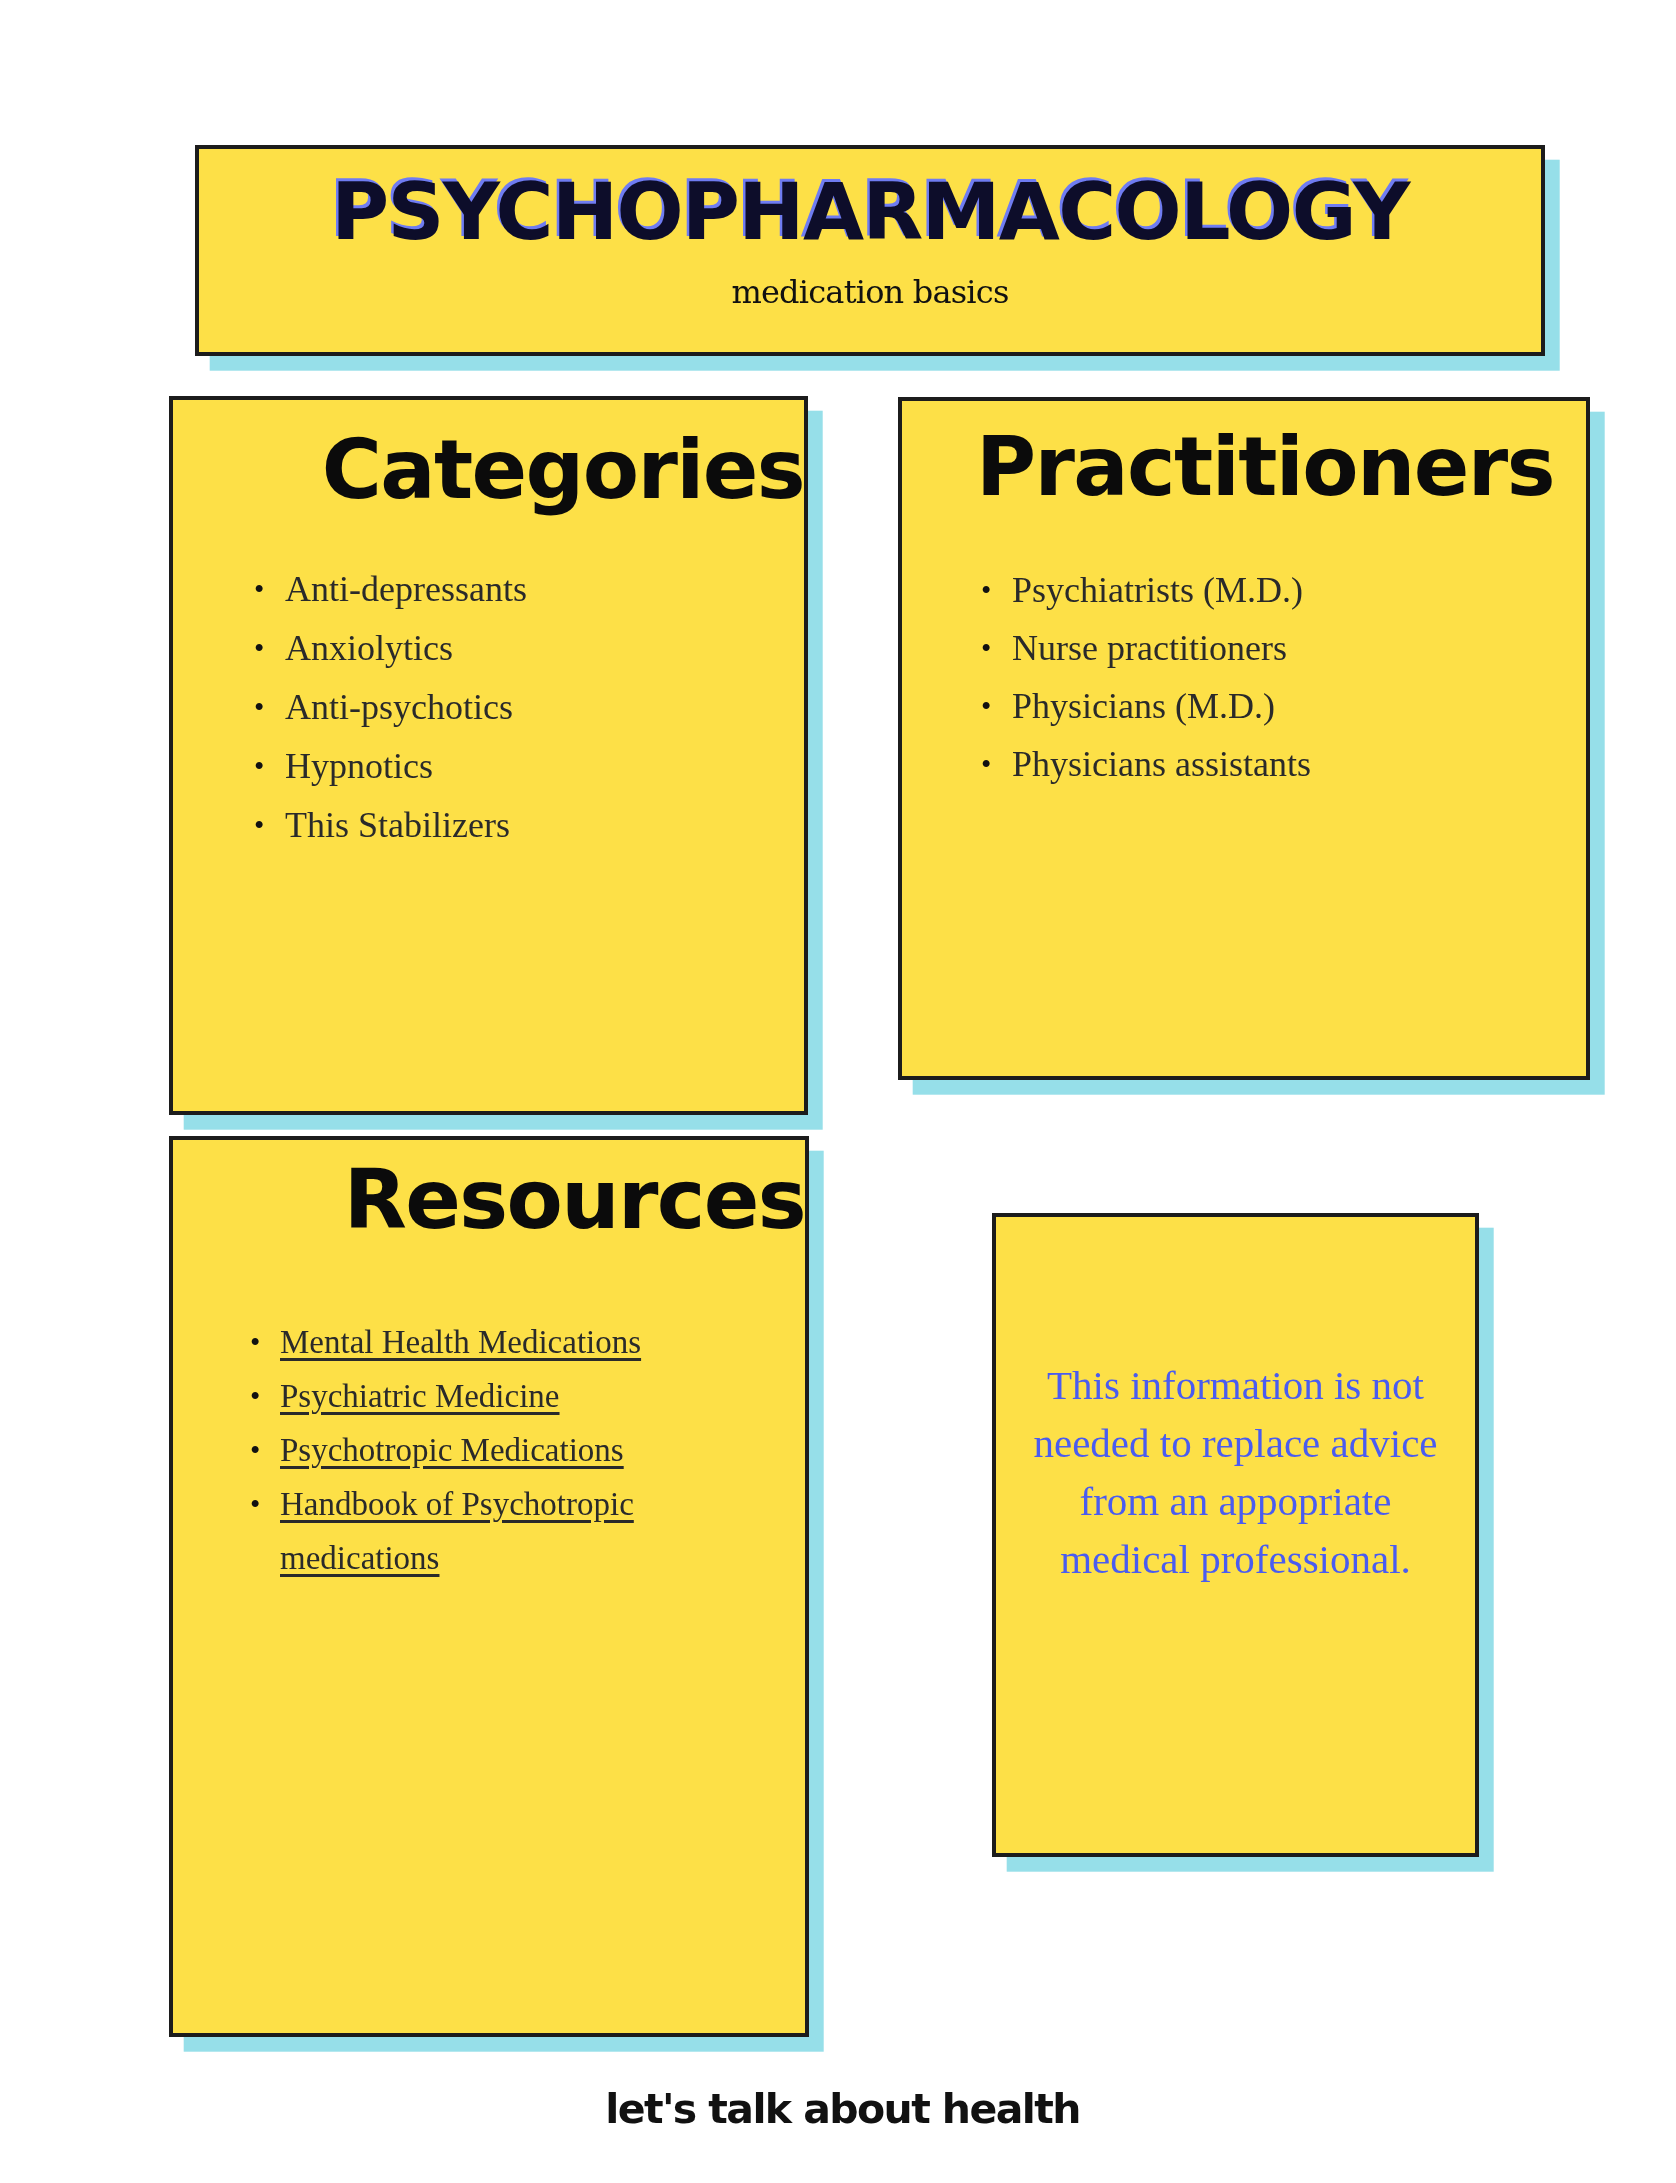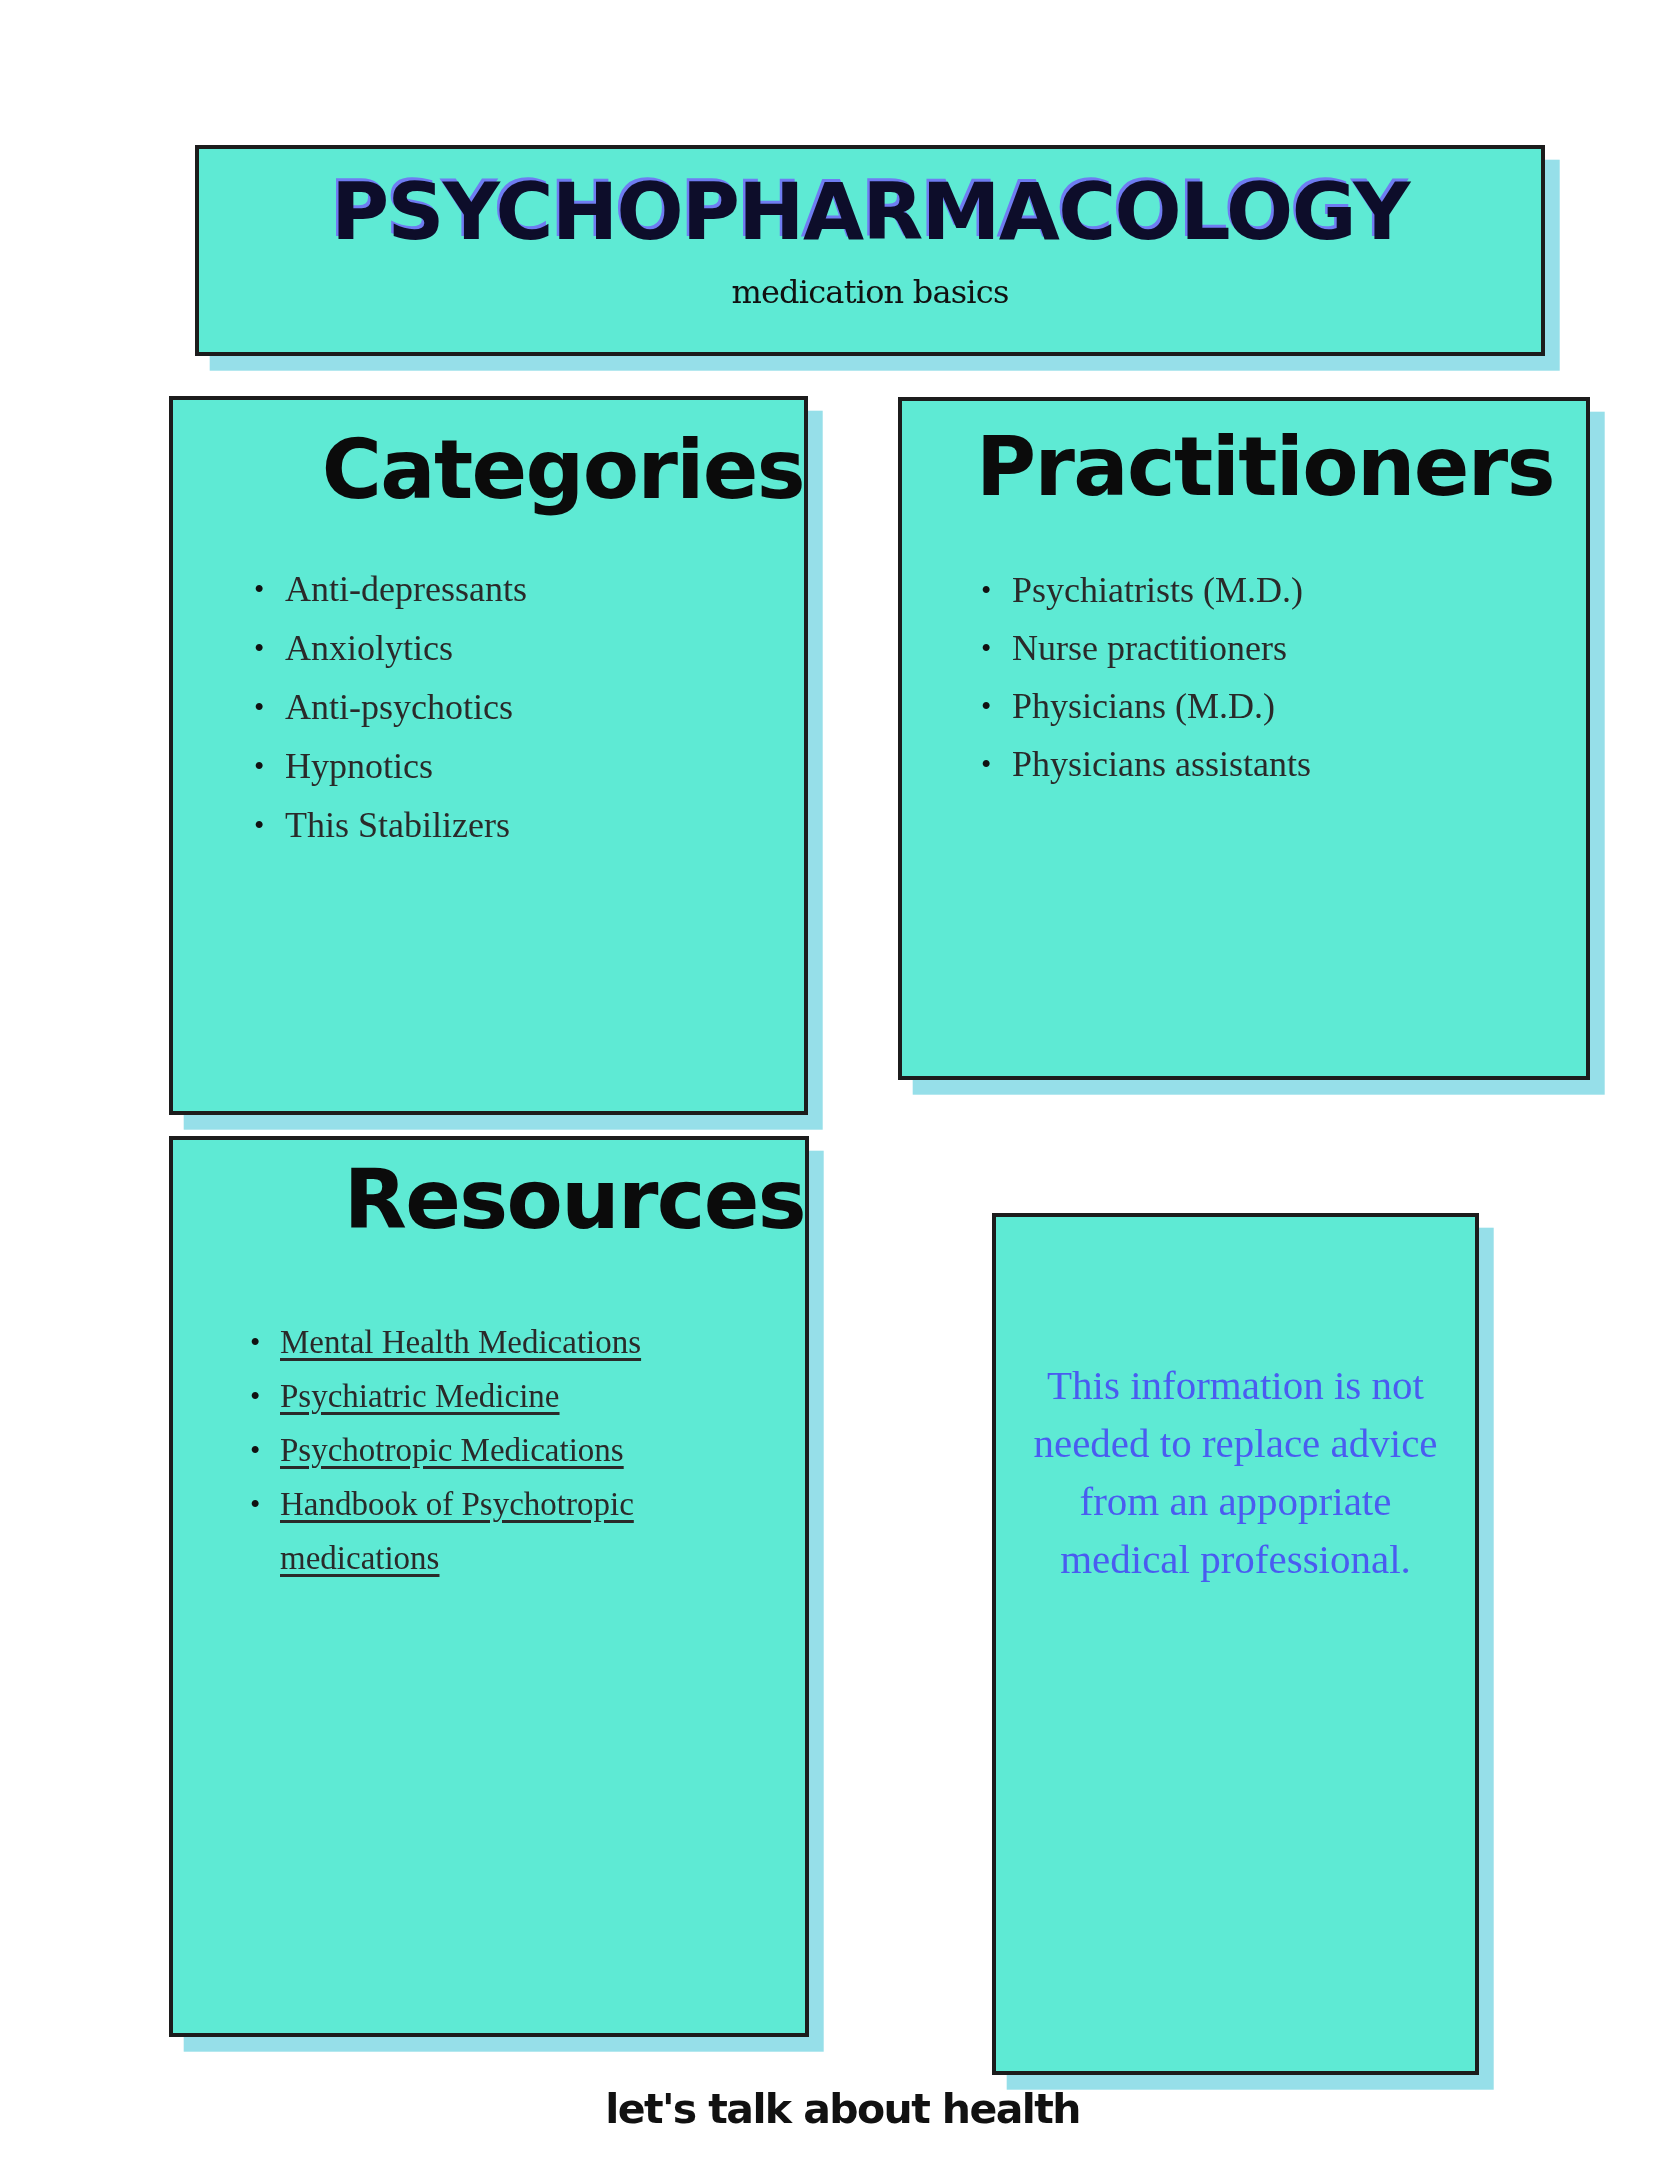--- a/index.html
+++ b/index.html
@@ -3,41 +3,41 @@
 <meta charset="utf-8">
 <style>
   html, body { margin: 0; padding: 0; }
   body {
     width: 1677px; height: 2183px; background: #ffffff;
     position: relative; overflow: hidden;
     font-family: "Liberation Serif", serif;
   }
   .card {
     position: absolute; box-sizing: border-box;
-    background: #5eead4;
+    background: #fde047;
     border: 4.1px solid #1c1c1c;
     box-shadow: 14.7px 14.7px 0 0 #96dfe9;
   }
   #header { left: 195px; top: 145px; width: 1350px; height: 211px; text-align: center; }
   #title {
     position: absolute; left: 0; right: 0; top: 18px;
     font-family: "DejaVu Sans", sans-serif; font-weight: bold;
     font-size: 79px; letter-spacing: -1.6px; line-height: 90px;
     color: #0d0d2a;
     text-shadow: -2.5px -3.3px 0 #6f7cf2;
   }
   #subtitle {
     position: absolute; left: 0; right: 0; top: 115px;
     font-family: "DejaVu Serif", serif; font-size: 32px; line-height: 57px;
     color: #111; letter-spacing: -0.8px;
   }
   #categories { left: 169px; top: 396px; width: 639px; height: 719px; }
   #practitioners { left: 898px; top: 397px; width: 692px; height: 683px; }
   #resources { left: 169px; top: 1136px; width: 640px; height: 901px; }
-  #disclaimer { left: 992px; top: 1213px; width: 487px; height: 862px; }
+  #disclaimer { left: 992px; top: 1213px; width: 487px; height: 644px; }
 
   .card-title {
     position: absolute; left: 0; right: 0;
     font-family: "DejaVu Sans", sans-serif; font-weight: bold;
     font-size: 82px; line-height: 90px; color: #0b0b0b;
     letter-spacing: -1.6px;
   }
   #categories .card-title { top: 6px; text-align: right; margin-top: 19px; }
   #practitioners .card-title { top: 20.5px; left: 74px; text-align: left; }
   #resources .card-title { top: 14.7px; text-align: right; }

